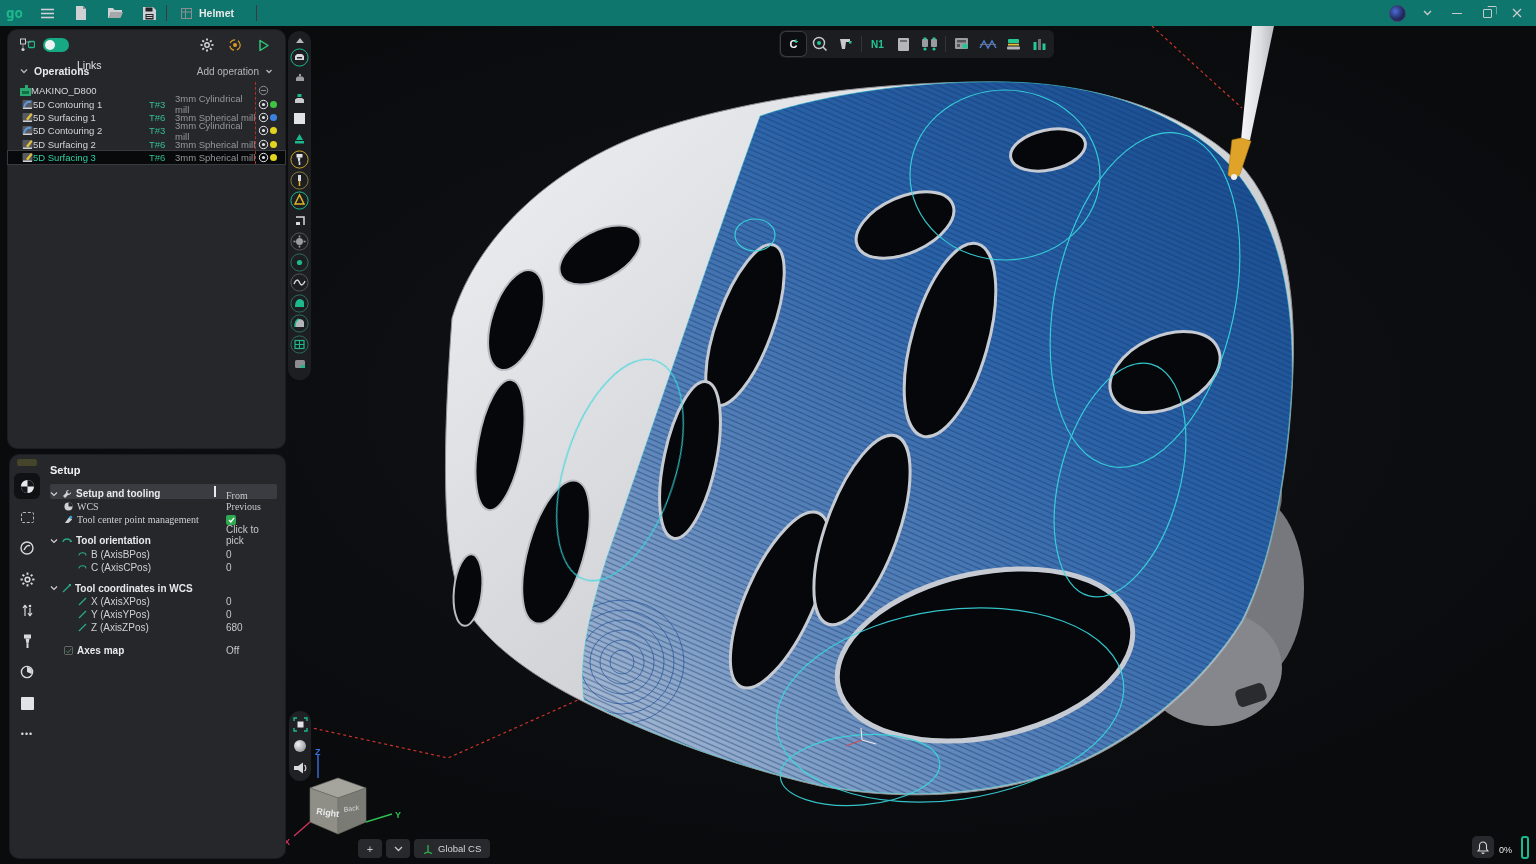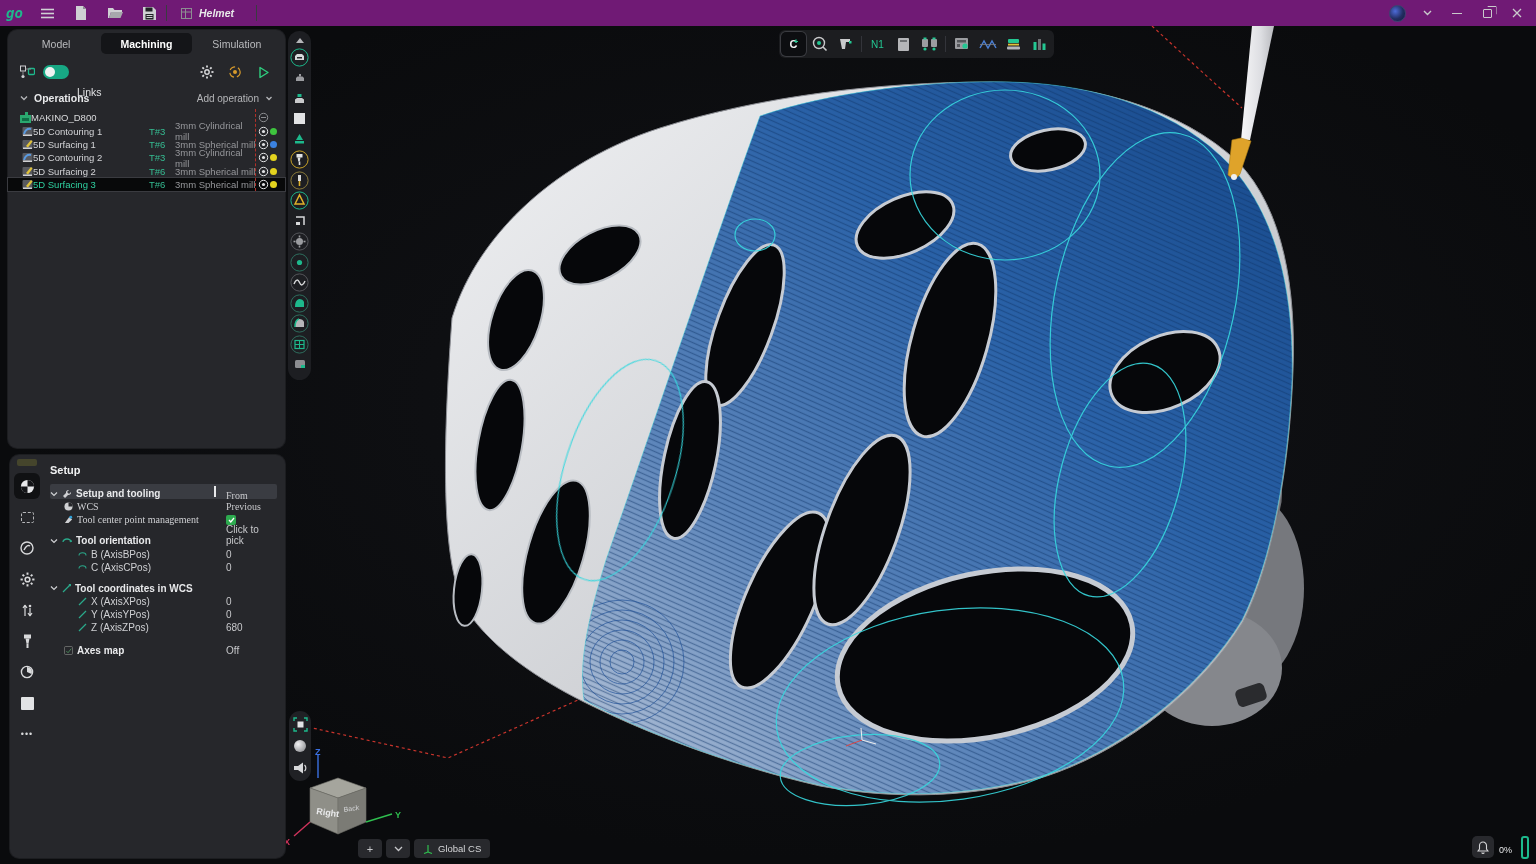--- a/index.html
+++ b/index.html
@@ -1,21 +1,21 @@
 <!DOCTYPE html>
 <html><head>
 <meta charset="utf-8">
 <style>
   * { margin:0; padding:0; box-sizing:border-box; }
   html,body { width:1536px; height:864px; overflow:hidden; background:#101114;
     font-family:"Liberation Sans", sans-serif; color:#d5d6d8; }
 
   
   #topbar { position:absolute; left:0; top:0; width:1536px; height:26px;
-    background:#701a75; display:flex; align-items:center; justify-content:space-between; z-index:20;font-style:italic;}
+    background:#0f766e; display:flex; align-items:center; justify-content:space-between; z-index:20;}
   .tb-left { display:flex; align-items:center; gap:0; height:100%; }
   .tb-ic { width:34px; height:100%; display:flex; align-items:center; justify-content:center; cursor:pointer; }
   .tb-div { width:1px; height:16px; background:#3a3b40; }
   .doc-tab { display:flex; align-items:center; gap:7px; padding:0 22px 0 14px; height:100%; }
   .doc-tab span { font-size:10.5px; font-weight:bold; color:#e8e9ea; }
   .tb-right { display:flex; align-items:center; gap:0; height:100%; padding-right:4px; }
   .win-btn { width:30px; height:100%; display:flex; align-items:center; justify-content:center;
     color:#c9cacc; font-size:12px; cursor:pointer; }
   .avatar { width:17px; height:17px; border-radius:50%;
     background:radial-gradient(circle at 35% 35%, #4d6bd8 0%, #232e63 55%, #131a3a 100%);
@@ -87,21 +87,21 @@
     align-items:center; gap:0; }
   .vs-ic { width:21px; height:20.5px; display:flex; align-items:center; justify-content:center; cursor:pointer; }
 
   #view-toolbar { position:absolute; left:779px; top:30px; height:28px; background:#1c1d20;
     border-radius:6px; z-index:8; display:flex; align-items:center; padding:2px; gap:1px; }
   .vt-ic { width:25px; height:24px; display:flex; align-items:center; justify-content:center;
     border-radius:5px; cursor:pointer; }
   .vt-ic.sel { background:#0d0e11; box-shadow:0 0 0 1px #3a3b40; }
   .vt-div { width:1px; height:16px; background:#33343a; margin:0 2px; }
   .vt-c { color:#f0f1f3; font-size:11px; font-weight:bold; position:relative; }
-  .vt-n1 { color:#23c792; font-size:10px; font-weight:normal; }
+  .vt-n1 { color:#23c792; font-size:10px; font-weight:bold; }
 
   #mini-strip { position:absolute; left:289px; top:711px; width:22px; padding:4px 0;
     background:#202125; border-radius:11px; z-index:8; display:flex; flex-direction:column; align-items:center; gap:4px;}
   .ms-ic { width:18px; height:18px; display:flex; align-items:center; justify-content:center; cursor:pointer;}
 
   #bottom-btns { position:absolute; left:358px; top:839px; z-index:8; display:flex; gap:4px; align-items:center;}
   .b-btn { height:19px; min-width:24px; background:#28292d; border-radius:4px; color:#c6c7ca;
     display:flex; align-items:center; justify-content:center; font-size:11px; cursor:pointer; padding:0 5px;}
   .b-btn.cs { font-size:9.5px; gap:5px; padding:0 9px; color:#d5d6d8; }
 
@@ -281,25 +281,20 @@
 
     <g>
       <polygon points="1252,0 1274,0 1250,114 1241,114" fill="url(#gTool)"></polygon>
       <path d="M1241 112 L1251 115 L1240 148 Q1235 156 1228 149 L1232 114 Z" fill="#dfa32a" stroke="#b07f15" stroke-width="0.6"></path>
       <circle cx="1234" cy="151" r="3" fill="#f0f0f2"></circle>
     </g>
   </svg>
 </div>
 
 <aside id="ops-panel">
-  <div class="tabs">
-    <div class="tab">Model</div>
-    <div class="tab active">Machining</div>
-    <div class="tab">Simulation</div>
-  </div>
 
   <div class="links-row">
     <svg width="15" height="14" viewBox="0 0 15 14">
       <rect x="0.5" y="1" width="5" height="5" fill="none" stroke="#cfd0d3"></rect>
       <rect x="8.5" y="3.5" width="6" height="6" rx="1" fill="none" stroke="#1db98c" stroke-width="1.3"></rect>
       <circle cx="3" cy="11.5" r="1.6" fill="#cfd0d3"></circle>
       <path d="M5.5 4 H11 M3 6.5 V10" stroke="#8c8d91" fill="none"></path>
     </svg>
     <div class="toggle">
         <div class="knob"></div>

